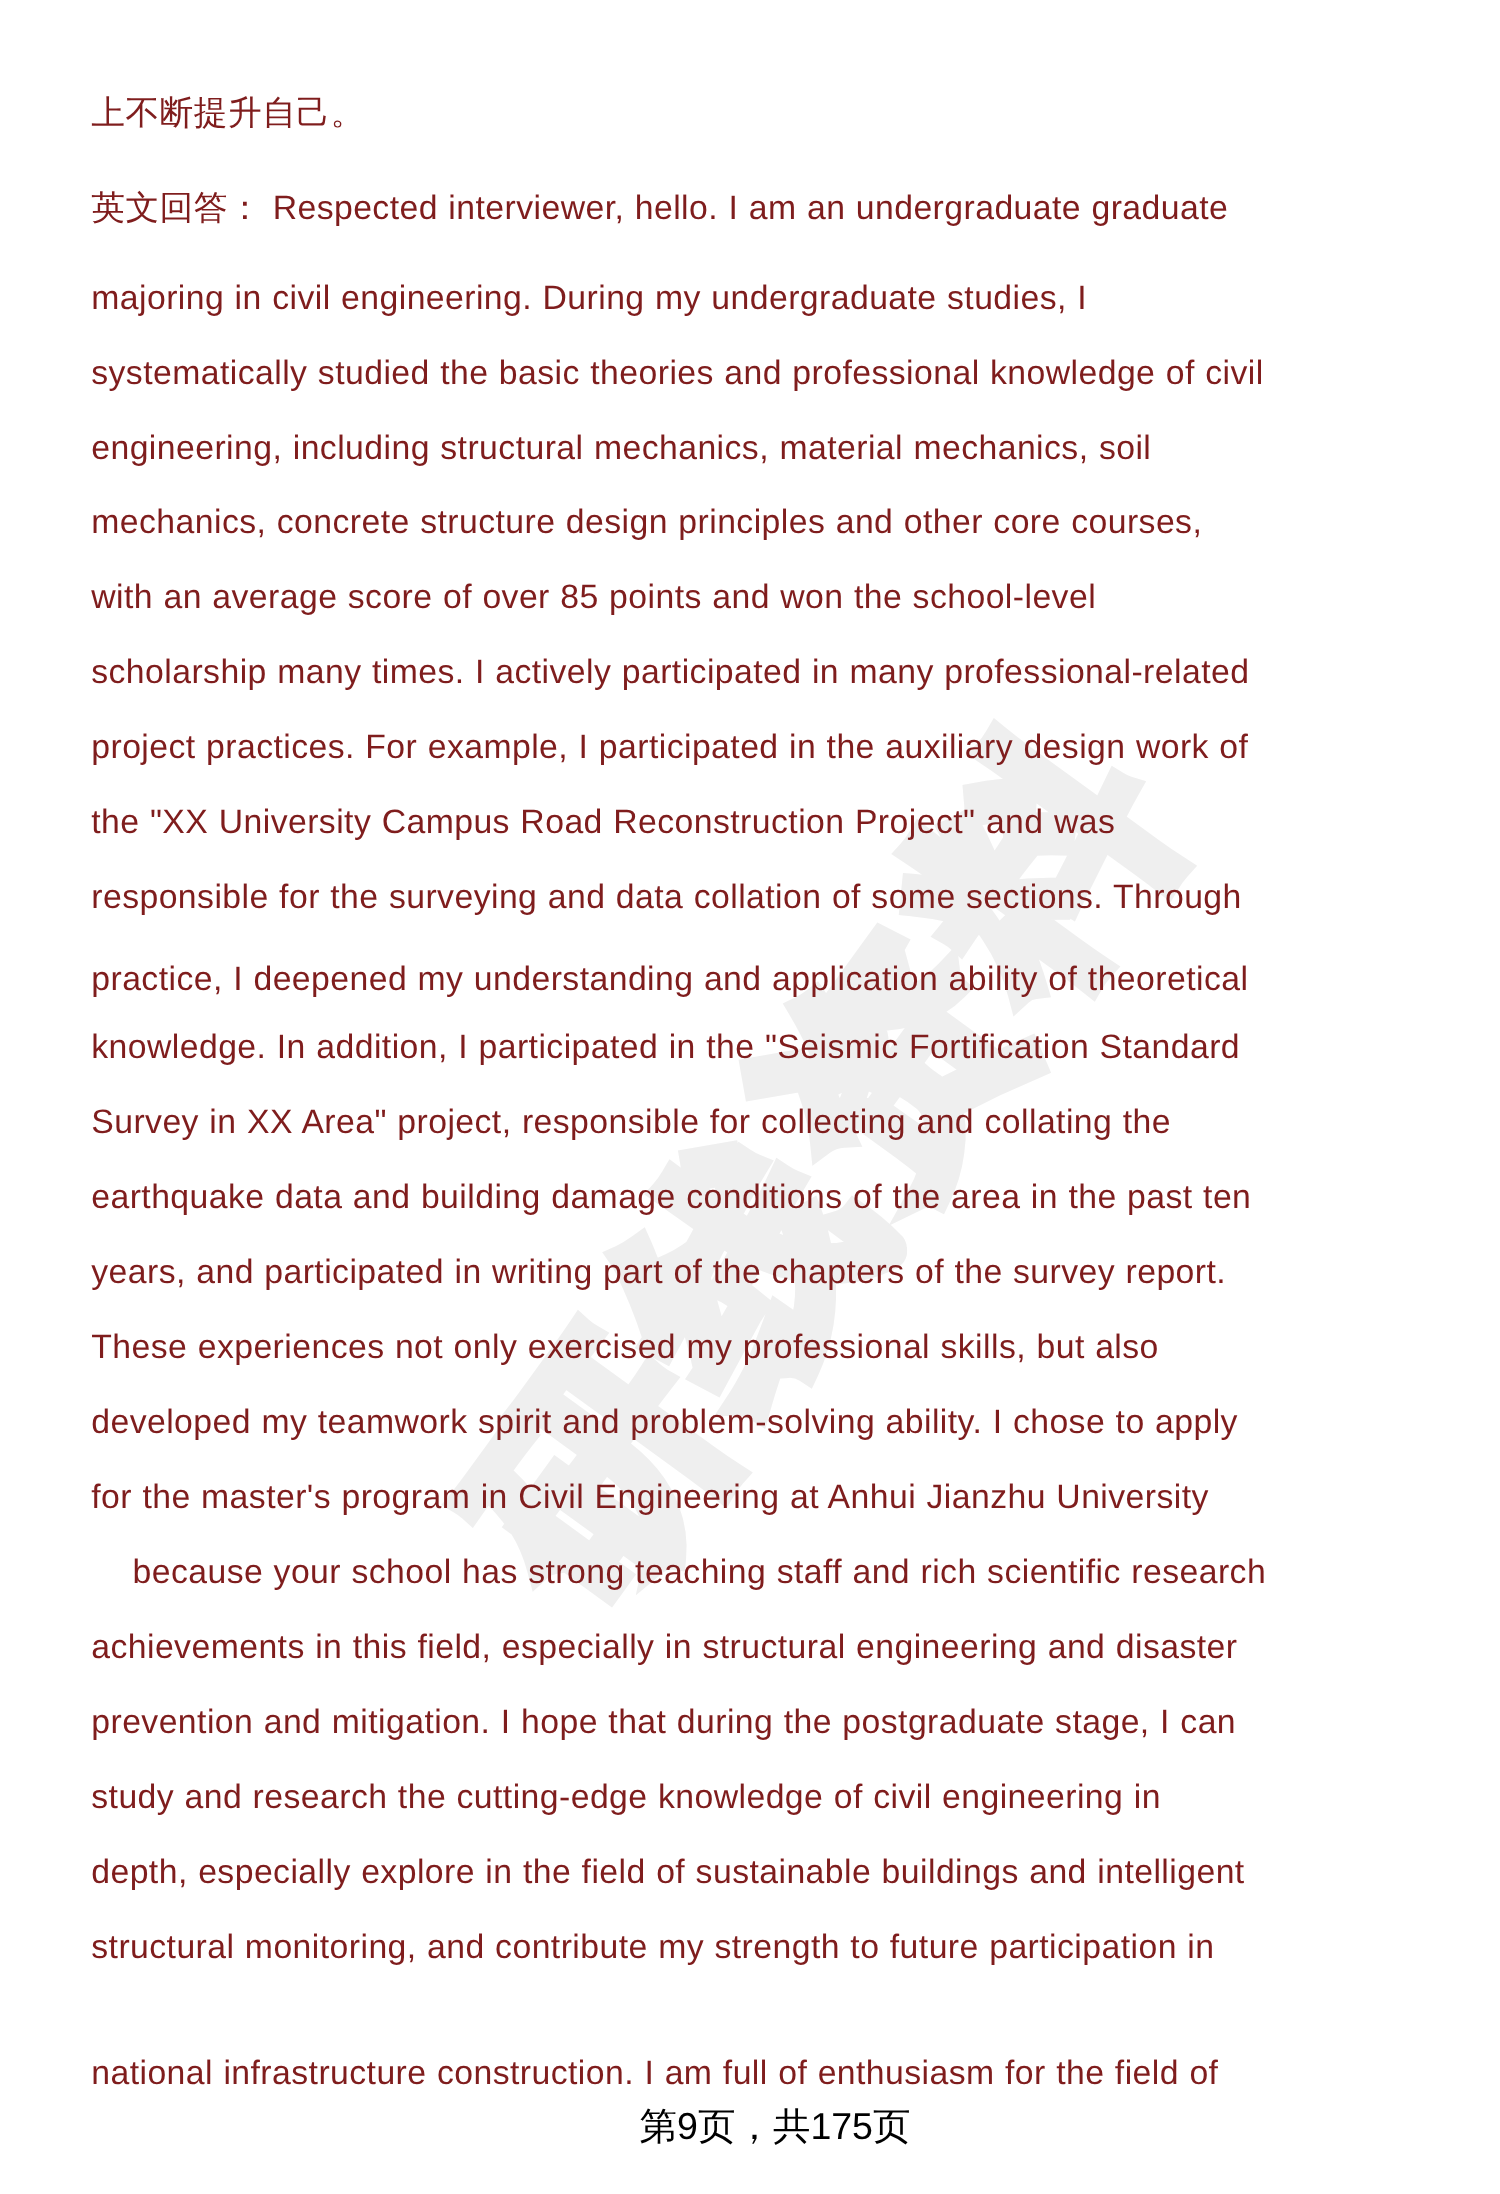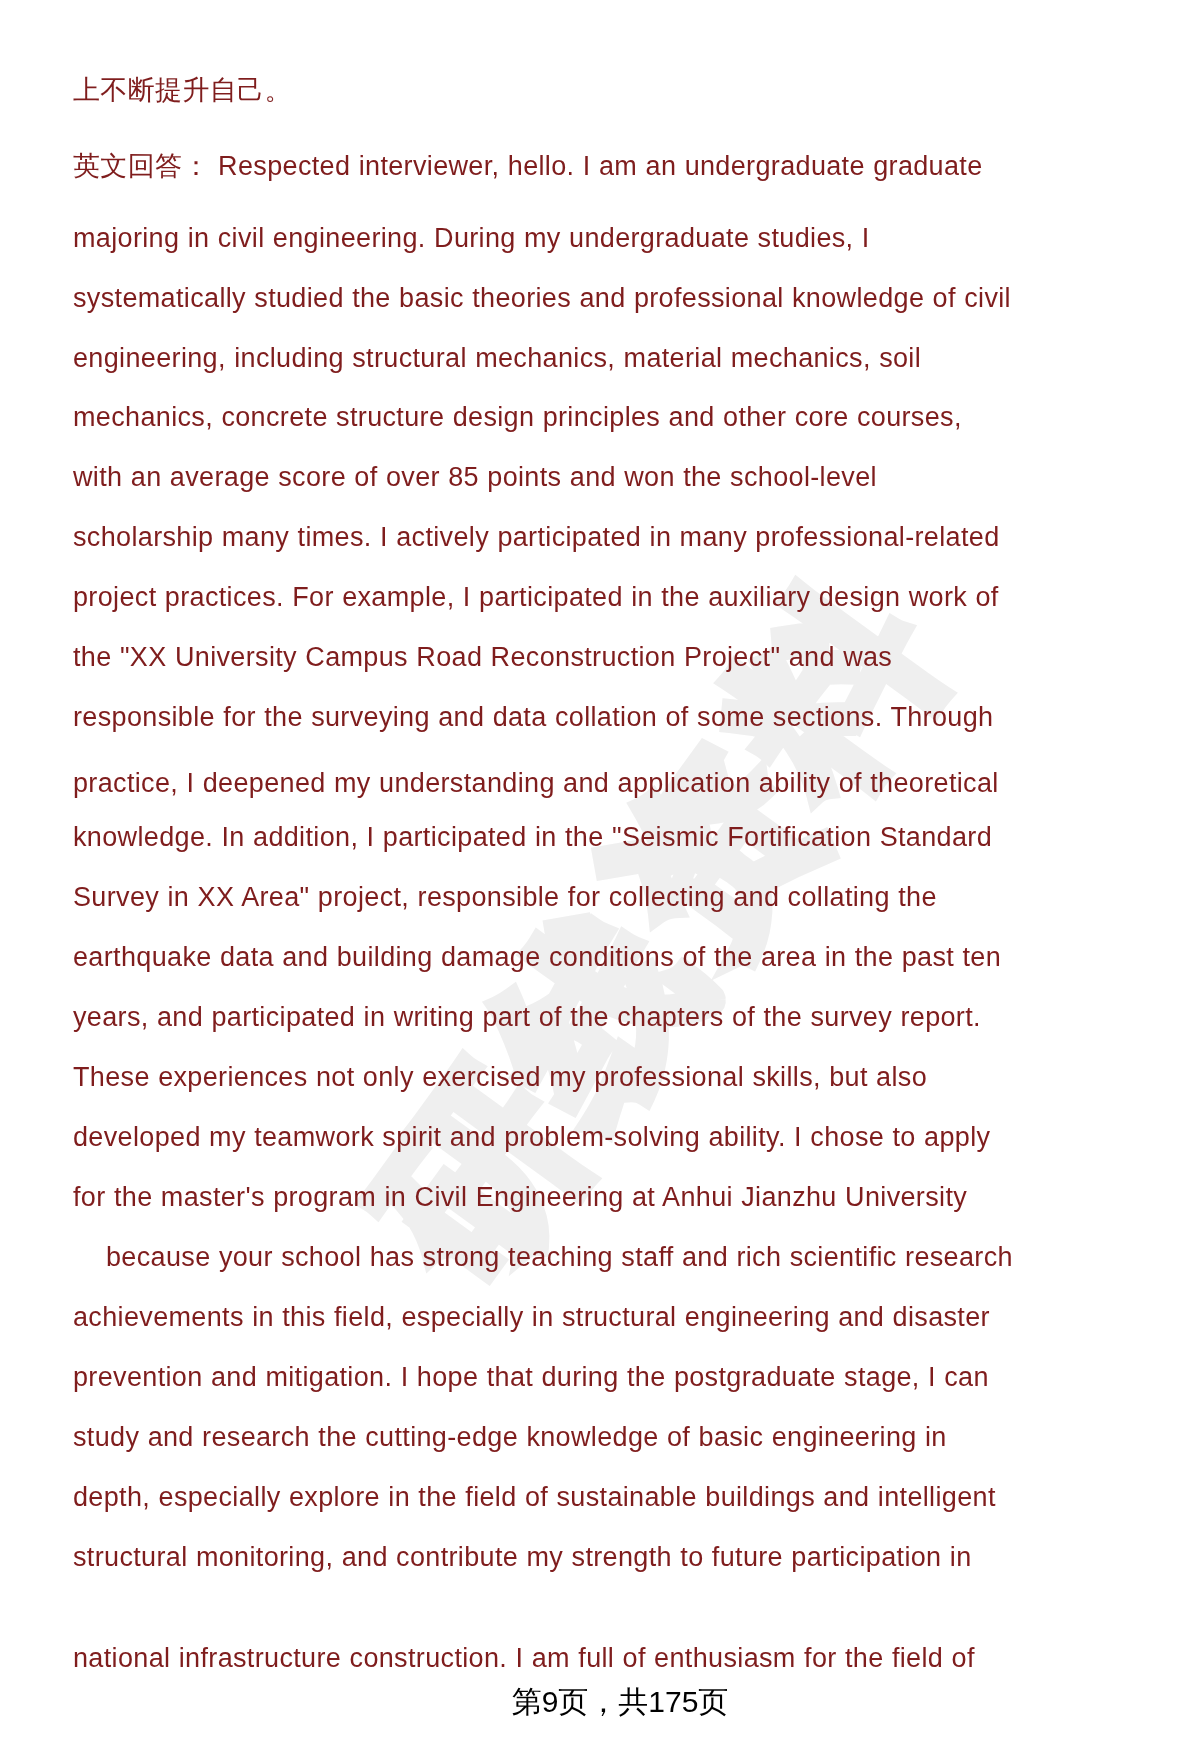--- a/index.html
+++ b/index.html
@@ -100,20 +100,20 @@
     <div class="line" style="top:817px;">knowledge. In addition, I participated in the "Seismic Fortification Standard</div>
     <div class="line" style="top:877px;">Survey in XX Area" project, responsible for collecting and collating the</div>
     <div class="line" style="top:937px;">earthquake data and building damage conditions of the area in the past ten</div>
     <div class="line" style="top:997px;">years, and participated in writing part of the chapters of the survey report.</div>
     <div class="line" style="top:1057px;">These experiences not only exercised my professional skills, but also</div>
     <div class="line" style="top:1117px;">developed my teamwork spirit and problem-solving ability. I chose to apply</div>
     <div class="line" style="top:1177px;">for the master's program in Civil Engineering at Anhui Jianzhu University</div>
     <div class="line" style="top:1237px;margin-left:33px;">because your school has strong teaching staff and rich scientific research</div>
     <div class="line" style="top:1297px;">achievements in this field, especially in structural engineering and disaster</div>
     <div class="line" style="top:1357px;">prevention and mitigation. I hope that during the postgraduate stage, I can</div>
-    <div class="line" style="top:1417px;">study and research the cutting-edge knowledge of basic engineering in</div>
+    <div class="line" style="top:1417px;">study and research the cutting-edge knowledge of civil engineering in</div>
     <div class="line" style="top:1477px;">depth, especially explore in the field of sustainable buildings and intelligent</div>
     <div class="line" style="top:1537px;">structural monitoring, and contribute my strength to future participation in</div>
     <div class="line" style="top:1638px;">national infrastructure construction. I am full of enthusiasm for the field of</div>
   </div>
 
   <div class="footer">第9页，共175页</div>
 </div>
 
 </body></html>

